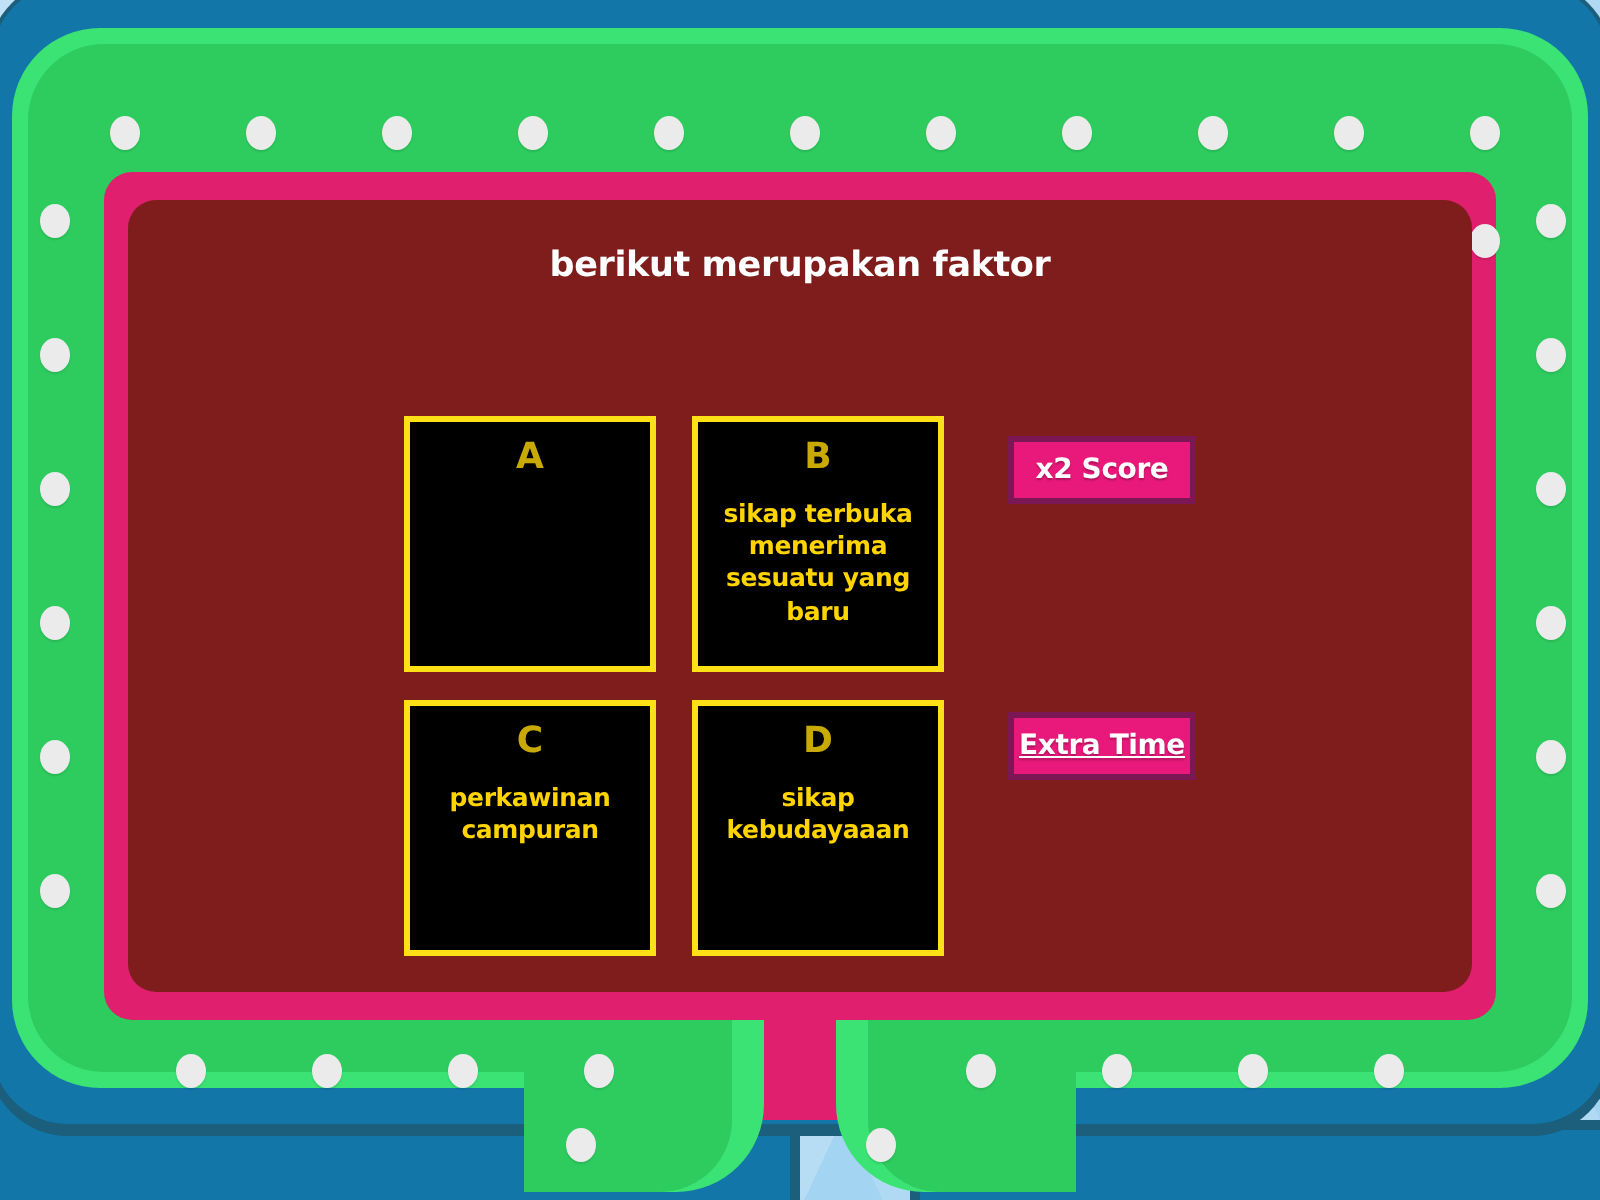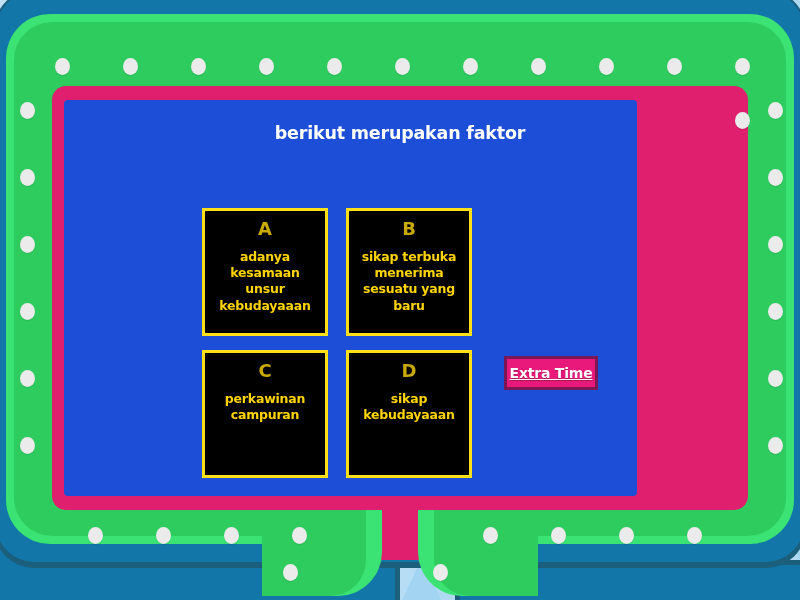--- a/index.html
+++ b/index.html
@@ -140,24 +140,24 @@
     top: 86px;
     width: 696px;
     height: 424px;
     background: #e01f6e;
     border-radius: 14px;
   }
   .screen {
     position: absolute;
     left: 64px;
     top: 100px;
-    width: 573px;
+    width: 672px;
     height: 396px;
-    background: #1d4ed8;
-    border-radius: 4px;
+    background: #7f1d1d;
+    border-radius: 14px;
     overflow: hidden;
   }
 
   
   .dot {
     position: absolute;
     width: 15px;
     height: 17px;
     border-radius: 50%;
     background: #ebebeb;
@@ -291,34 +291,34 @@
     </div>
 
   <div class="screen">
 
     <div class="question">
       <div>berikut merupakan faktor</div>
     </div>
 
     <div class="option opt-a">
       <div class="opt-letter">A</div>
-      <div class="opt-text">adanya kesamaan unsur kebudayaaan</div>
     </div>
 
     <div class="option opt-b">
       <div class="opt-letter">B</div>
       <div class="opt-text">sikap terbuka menerima sesuatu yang baru</div>
     </div>
 
     <div class="option opt-c">
       <div class="opt-letter">C</div>
       <div class="opt-text">perkawinan campuran</div>
     </div>
 
     <div class="option opt-d">
       <div class="opt-letter">D</div>
       <div class="opt-text">sikap kebudayaaan</div>
     </div>
 
+    <div class="powerup pu-score">x2 Score</div>
     <div class="powerup pu-time">Extra Time</div>
 
   </div>
 </div>
 
 </body></html>

